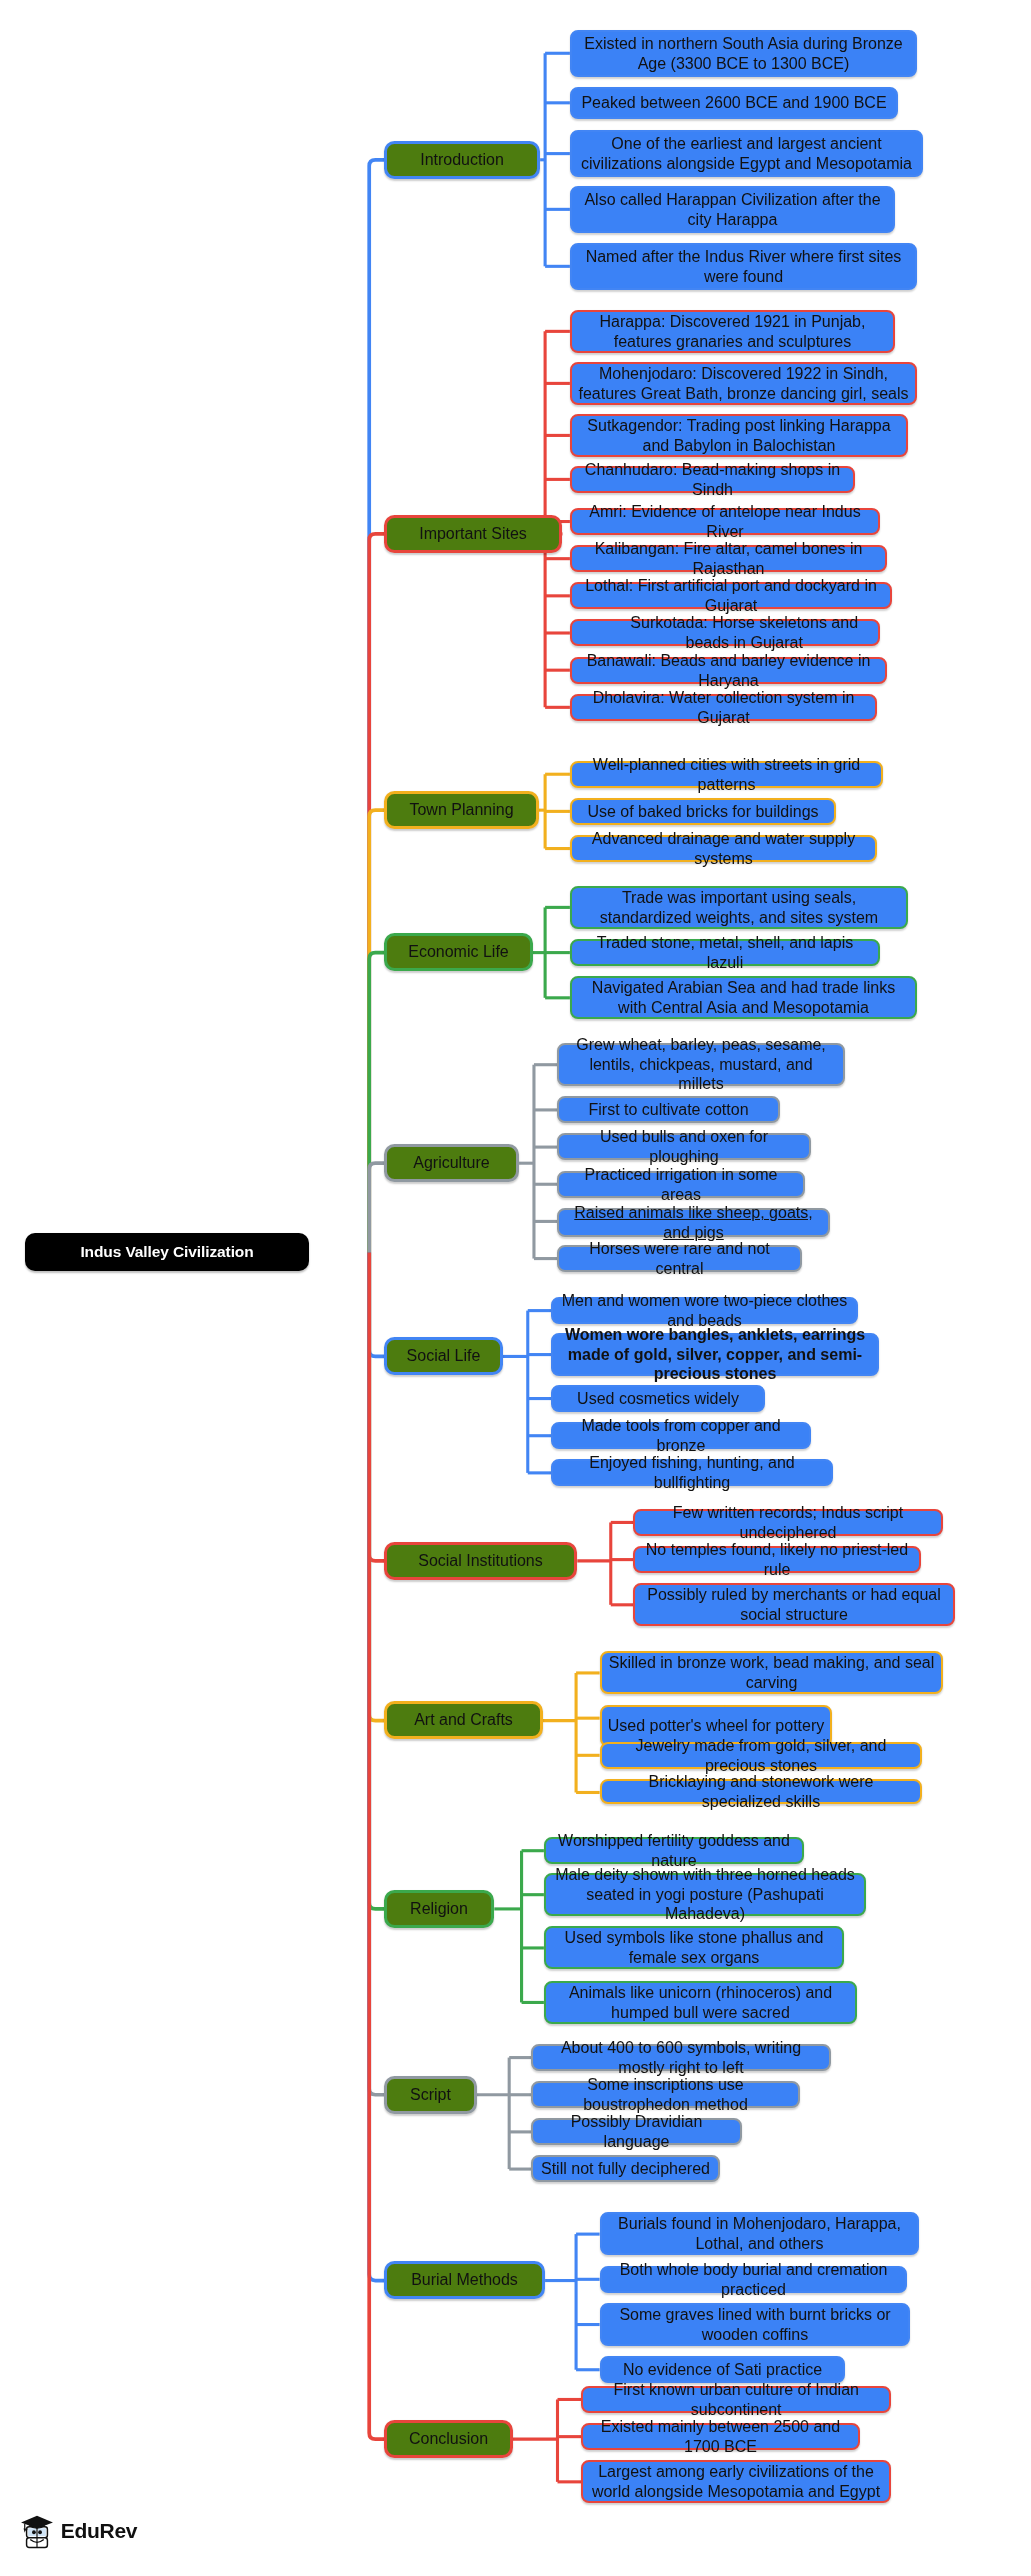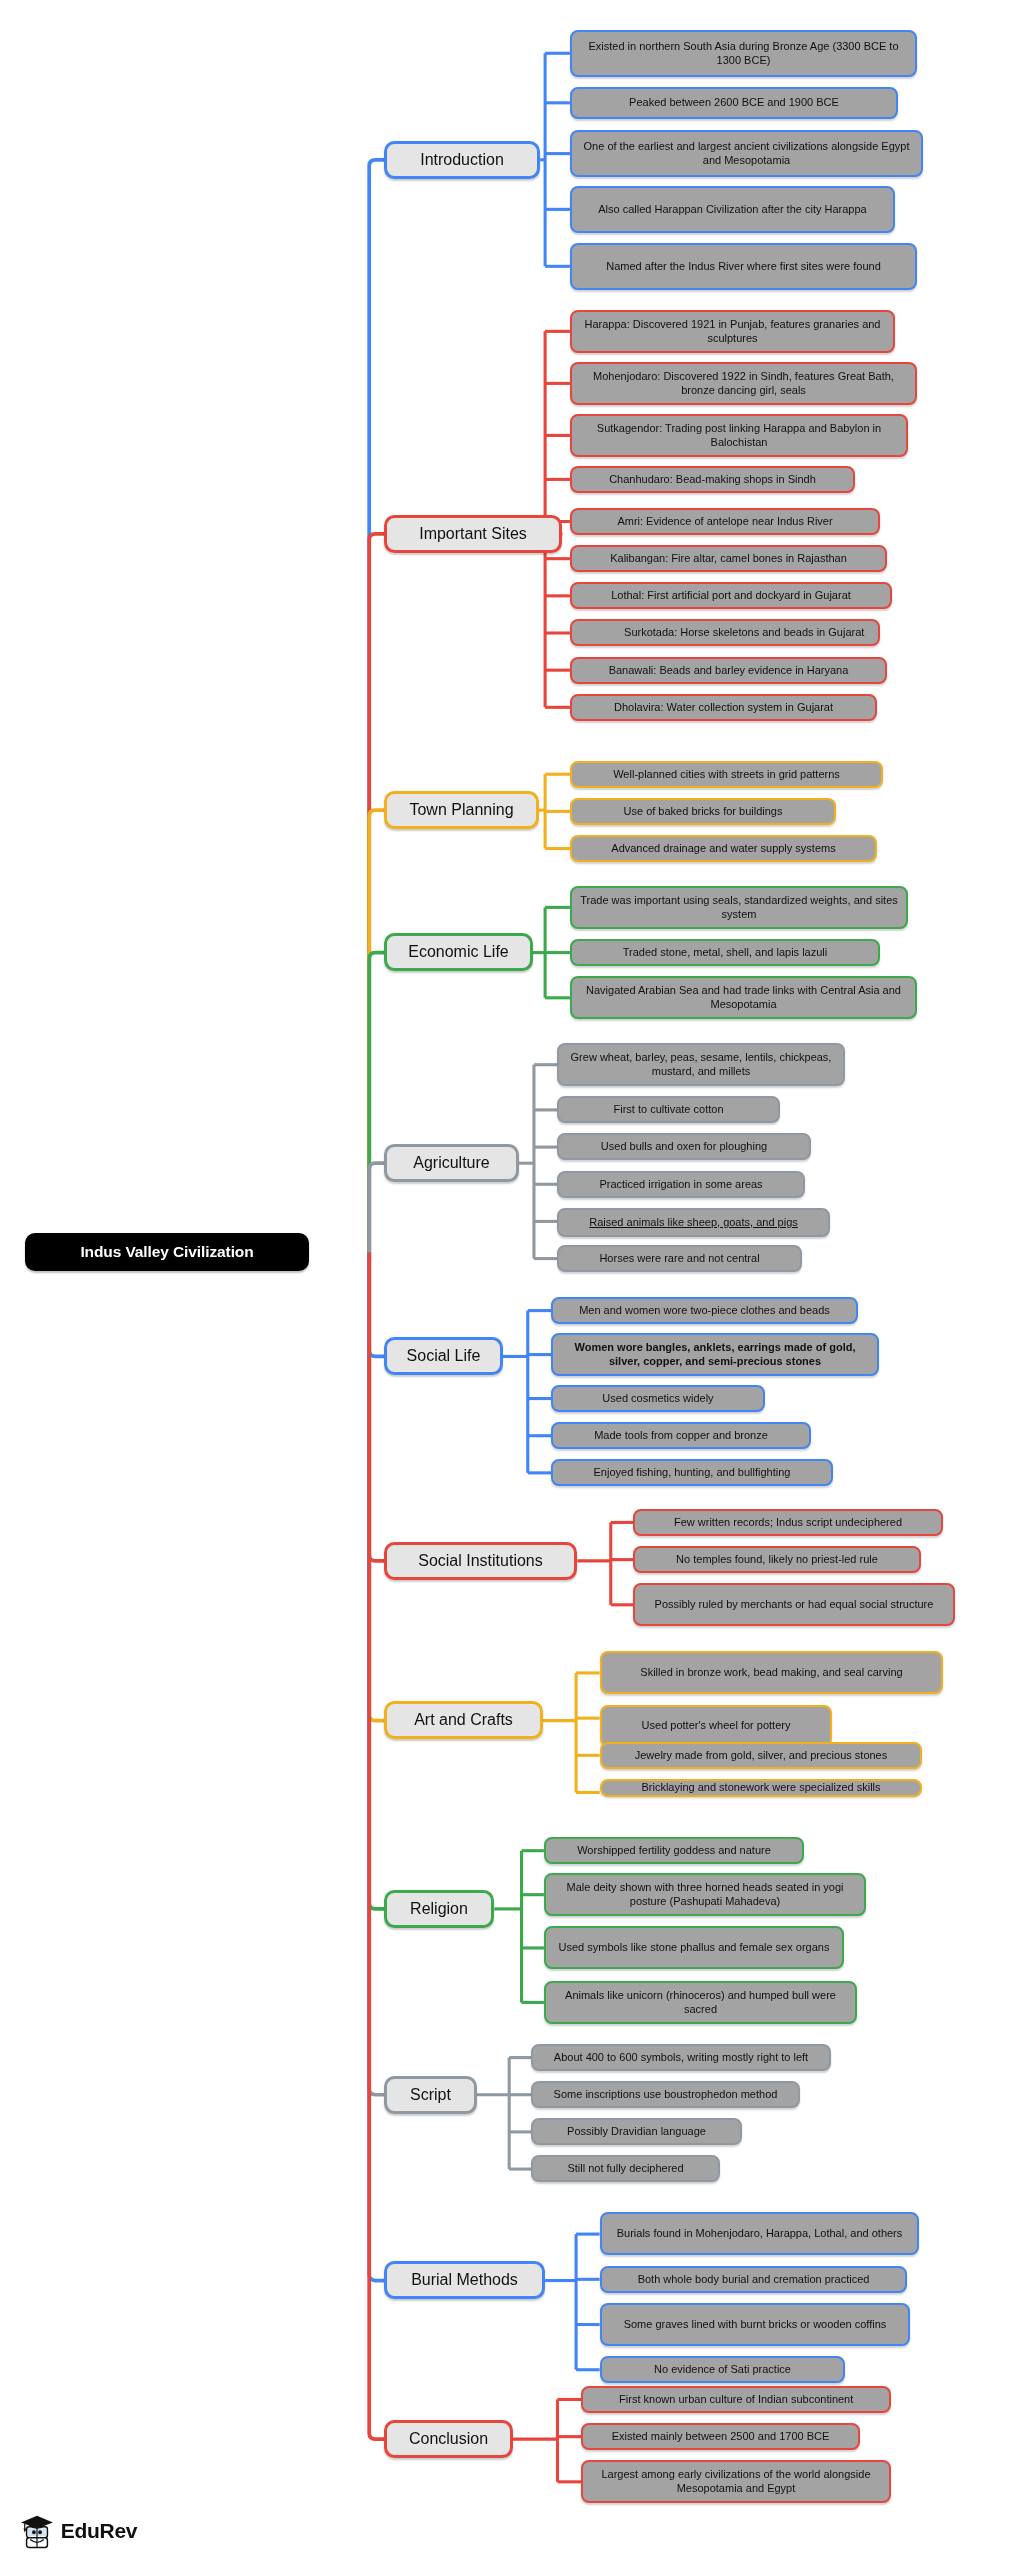--- a/index.html
+++ b/index.html
@@ -36,44 +36,44 @@
     align-items: center;
     justify-content: center;
     padding: 0 10px;
     white-space: nowrap;
     box-shadow: 0 1.2px 1.9px rgba(0,0,0,0.25);
   }
 
   
   .branch-node {
     position: absolute;
-    background: #e5e5e5;
+    background: #4d7c0f;
     border-style: solid;
     border-width: 3.1px;
     border-radius: 10.5px;
     color: #111111;
     font-size: 16px;
     display: flex;
     align-items: center;
     justify-content: center;
     padding: 0 7.4px;
     white-space: nowrap;
     box-shadow: 0 1.2px 1.9px rgba(0,0,0,0.20);
     text-align: right;
   }
 
   
   .leaf-node {
     position: absolute;
-    background: #a3a3a3;
+    background: #3b82f6;
     border-style: solid;
     border-width: 2.5px;
     border-radius: 8px;
     color: #111111;
-    font-size: 11px;
+    font-size: 16px;
     line-height: 1.22;
     display: flex;
     align-items: center;
     justify-content: center;
     text-align: center;
     padding: 1.9px 5.6px;
     box-shadow: 0 1.2px 1.9px rgba(0,0,0,0.18);
   }
 
   
@@ -229,21 +229,21 @@
       <div class="leaf-node" style="left:551px; top:1422px; width:260px; height:27px; border-color:#4285F4;">Made tools from copper and bronze</div>
       <div class="leaf-node" style="left:551px; top:1459px; width:282px; height:27px; border-color:#4285F4;">Enjoyed fishing, hunting, and bullfighting</div>
       <div class="branch-node" style="left:384px; top:1542px; min-width:193px; height:38px; border-color:#E8453C;">Social Institutions</div>
       <div class="leaf-node" style="left:633px; top:1509px; width:310px; height:27px; border-color:#E8453C;">Few written records; Indus script undeciphered</div>
       <div class="leaf-node" style="left:633px; top:1546px; width:288px; height:27px; border-color:#E8453C;">No temples found, likely no priest-led rule</div>
       <div class="leaf-node" style="left:633px; top:1583px; width:322px; height:43px; border-color:#E8453C;">Possibly ruled by merchants or had equal social structure</div>
       <div class="branch-node" style="left:384px; top:1701px; min-width:159px; height:38px; border-color:#F2B01E;">Art and Crafts</div>
       <div class="leaf-node" style="left:600px; top:1651px; width:343px; height:43px; border-color:#F2B01E;">Skilled in bronze work, bead making, and seal carving</div>
       <div class="leaf-node" style="left:600px; top:1705px; width:232px; height:42px; border-color:#F2B01E;">Used potter's wheel for pottery</div>
       <div class="leaf-node" style="left:600px; top:1742px; width:322px; height:27px; border-color:#F2B01E;">Jewelry made from gold, silver, and precious stones</div>
-      <div class="leaf-node" style="left:600px; top:1779px; width:322px; height:18px; border-color:#F2B01E;">Bricklaying and stonework were specialized skills</div>
+      <div class="leaf-node" style="left:600px; top:1779px; width:322px; height:25px; border-color:#F2B01E;">Bricklaying and stonework were specialized skills</div>
       <div class="branch-node" style="left:384px; top:1890px; min-width:110px; height:38px; border-color:#3BA94C;">Religion</div>
       <div class="leaf-node" style="left:544px; top:1837px; width:260px; height:27px; border-color:#3BA94C;">Worshipped fertility goddess and nature</div>
       <div class="leaf-node" style="left:544px; top:1873px; width:322px; height:43px; border-color:#3BA94C;">Male deity shown with three horned heads seated in yogi posture (Pashupati Mahadeva)</div>
       <div class="leaf-node" style="left:544px; top:1926px; width:300px; height:43px; border-color:#3BA94C;">Used symbols like stone phallus and female sex organs</div>
       <div class="leaf-node" style="left:544px; top:1981px; width:313px; height:43px; border-color:#3BA94C;">Animals like unicorn (rhinoceros) and humped bull were sacred</div>
       <div class="branch-node" style="left:384px; top:2076px; min-width:93px; height:38px; border-color:#9099A1;">Script</div>
       <div class="leaf-node" style="left:531px; top:2044px; width:300px; height:27px; border-color:#9099A1;">About 400 to 600 symbols, writing mostly right to left</div>
       <div class="leaf-node" style="left:531px; top:2081px; width:269px; height:27px; border-color:#9099A1;">Some inscriptions use boustrophedon method</div>
       <div class="leaf-node" style="left:531px; top:2118px; width:211px; height:27px; border-color:#9099A1;">Possibly Dravidian language</div>
       <div class="leaf-node" style="left:531px; top:2155px; width:189px; height:27px; border-color:#9099A1;">Still not fully deciphered</div>

